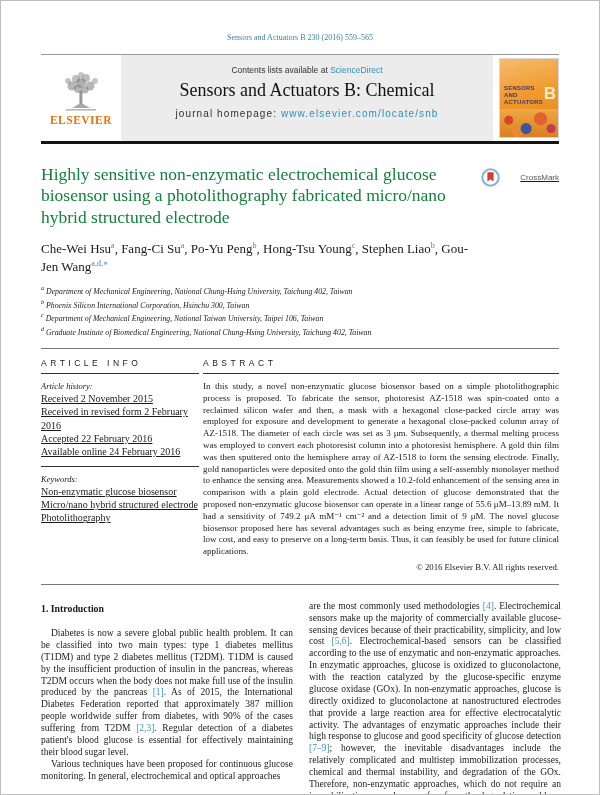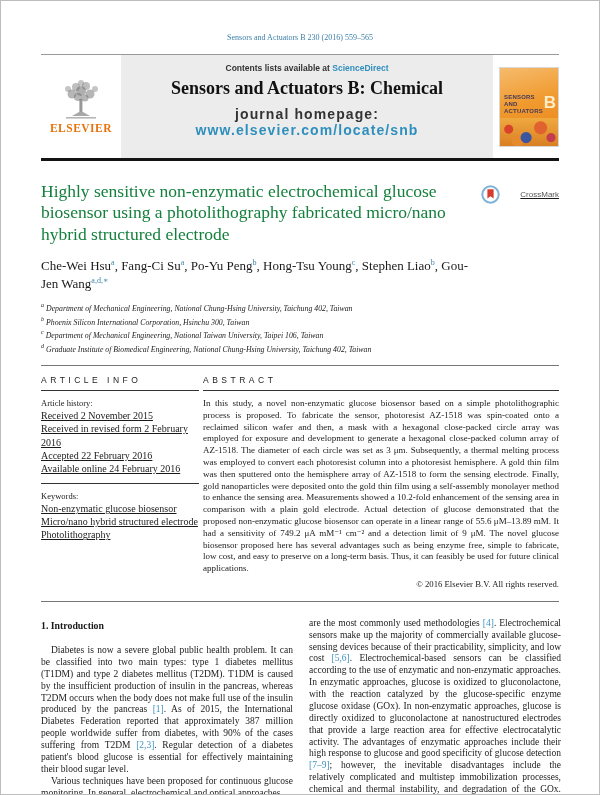--- a/index.html
+++ b/index.html
@@ -4,24 +4,24 @@
 <style>
   html,body{margin:0;padding:0;background:#fff;}
   .page{width:600px;height:795px;background:#fff;border:1px solid #bdbdbd;box-sizing:border-box;
         padding:32px 40px 0;position:relative;overflow:hidden;
         font-family:"Liberation Serif","DejaVu Serif",serif;color:#1a1a1a;}
   .citation{text-align:center;font-size:8px;color:#3d7ea8;margin-bottom:12px;}
   
   .banner{border-top:1px solid #999;border-bottom:3px solid #141414;display:flex;align-items:stretch;}
   .logo-col{width:80px;flex:none;display:flex;flex-direction:column;align-items:center;justify-content:center;padding:4px 0;background:#fff;}
   .elsevier-text{color:#e8730d;font-size:11.5px;font-weight:bold;letter-spacing:.5px;margin-top:1px;}
-  .banner-center{flex:1;background:#ececec;text-align:center;padding:8px 6px 20px;display:flex;flex-direction:column;justify-content:center;font-weight:bold;}
+  .banner-center{flex:1;background:#ececec;text-align:center;padding:8px 6px 20px;display:flex;flex-direction:column;justify-content:center;}
   .contents-line{font-size:8.5px;font-family:"Liberation Sans","DejaVu Sans",sans-serif;color:#333;}
   .journal-title{font-size:18px;color:#111;margin:5px 0 7px;}
-  .homepage-line{font-size:14px;font-family:"Liberation Sans","DejaVu Sans",sans-serif;letter-spacing:1.1px;color:#333;}
+  .homepage-line{font-size:10px;font-family:"Liberation Sans","DejaVu Sans",sans-serif;letter-spacing:1.1px;color:#333;}
   .link{color:#2e8fbd;text-decoration:none;cursor:pointer;}
   .cover-col{width:66px;flex:none;display:flex;align-items:center;justify-content:flex-end;padding:3px 0;background:#fff;}
   .cover{width:58px;height:78px;position:relative;background:linear-gradient(165deg,#f6bb6d 0%,#f09a2e 45%,#e8821c 100%);overflow:hidden;border:1px solid #d8d8d8;}
   .cover-title{position:absolute;top:26px;left:4px;font-family:"Liberation Sans","DejaVu Sans",sans-serif;font-weight:bold;font-size:6px;line-height:1.2;color:#45395c;letter-spacing:.2px;text-align:left;}
   .cover-letter{position:absolute;top:25px;right:2px;font-size:17px;font-weight:bold;color:rgba(255,240,210,.95);font-family:"Liberation Sans","DejaVu Sans",sans-serif;}
   .cover-art{position:absolute;bottom:0;left:0;right:0;height:28px;background:
     radial-gradient(circle at 15% 40%, #d8432a 0 4px, rgba(0,0,0,0) 5px),
     radial-gradient(circle at 45% 70%, #3b55a0 0 5px, rgba(0,0,0,0) 6px),
     radial-gradient(circle at 70% 35%, #e0622f 0 6px, rgba(0,0,0,0) 7px),
     radial-gradient(circle at 88% 70%, #c23b4e 0 4px, rgba(0,0,0,0) 5px),
@@ -38,21 +38,21 @@
   .affils{margin-top:9px;font-size:7.8px;font-style:italic;line-height:1.4;color:#222;}
   .affils sup{font-size:6px;margin-right:2px;}
   .divider{border:none;border-top:1px solid #777;margin:10px 0 0;}
   
   .info-abs{display:flex;gap:4px;border-bottom:1px solid #777;padding:9px 0 12px;}
   .info-col{width:158px;flex:none;}
   .abs-col{flex:1;}
   .sec-head{font-family:"Liberation Sans","DejaVu Sans",sans-serif;font-size:8.5px;letter-spacing:3.5px;color:#222;}
   .head-rule{border:none;border-top:1px solid #333;margin:5px 0 7px;}
   .mid-rule{border:none;border-top:1px solid #333;margin:8px 0 7px;}
-  .info-label{font-size:8.5px;margin-bottom:1px;}
+  .info-label{font-style:italic;font-size:8.5px;margin-bottom:1px;}
   .info-line{font-size:10px;line-height:1.32;text-decoration:underline;}
   .abs-text{font-size:9px;line-height:1.31;text-align:justify;margin:0;}
   .abs-copyright{font-size:8.7px;text-align:right;margin-top:4px;}
   
   .body-cols{display:flex;gap:16px;margin-top:16px;}
   .col{width:252px;flex:none;font-size:9.5px;line-height:1.25;text-align:justify;}
   .col h2{font-size:9.8px;margin:2px 0 13px;font-weight:bold;}
   .col p{margin:0;text-indent:10px;}
   .cite{color:#3e92c0;}
 </style>

